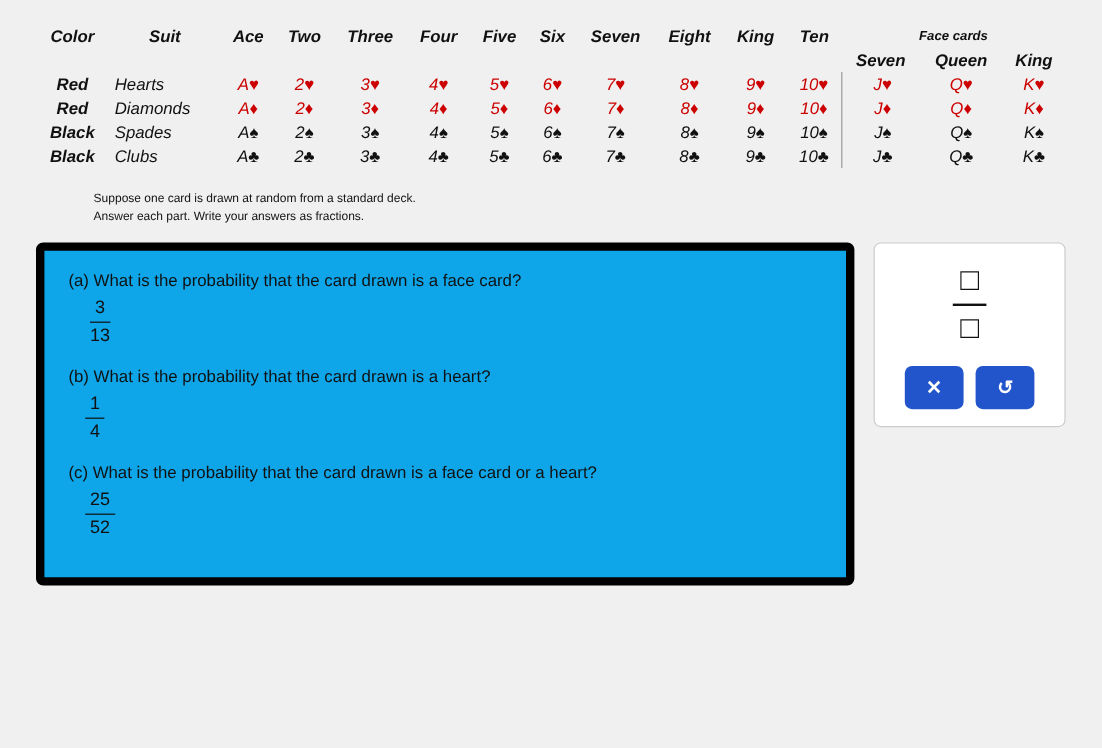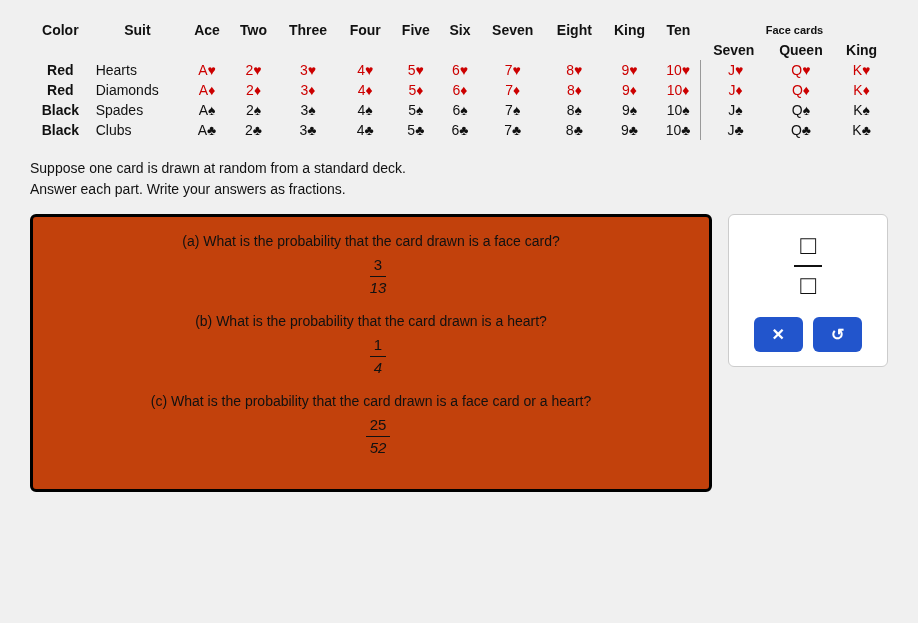--- a/index.html
+++ b/index.html
@@ -14,20 +14,21 @@
       font-size: 15px;
       color: #111;
     }
 
     
     .card-table {
       width: 100%;
       border-collapse: collapse;
       margin-bottom: 18px;
       font-size: 14px;
+      font-style: italic;
     }
     .card-table th, .card-table td {
       padding: 2px 5px;
       text-align: center;
       white-space: nowrap;
     }
     .card-table th {
       font-weight: bold;
     }
     .card-table td.label {
@@ -41,40 +42,40 @@
     .black-suit { color: #111; }
 
     .face-cards-header {
       text-align: center;
       font-weight: bold;
       font-size: 11px;
     }
 
     
     .problem-text {
-      font-size: 14px;
+      font-size: 10px;
       margin-bottom: 14px;
       line-height: 1.5;
+      margin-left: 48px;
     }
 
     .content-row {
       display: flex;
       flex-direction: row;
       gap: 16px;
       align-items: flex-start;
     }
 
     .question-box {
-      background: #c2410c;
-      border: 3px solid #000000;
+      background: #0ea5e9;
+      border: 7px solid #000000;
       border-radius: 6px;
       padding: 16px 20px;
       flex: 1;
       min-height: 240px;
-      text-align: center;
     }
 
     .question-item {
       margin-bottom: 16px;
     }
 
     .question-label {
       font-size: 14px;
       margin-bottom: 6px;
     }
@@ -87,21 +88,20 @@
       font-size: 15px;
     }
     .fraction .numerator {
       border-bottom: 1.5px solid #111;
       padding: 0 4px 1px 4px;
       line-height: 1.3;
     }
     .fraction .denominator {
       padding: 1px 4px 0 4px;
       line-height: 1.3;
-      font-style: italic;
     }
 
     
     .side-panel {
       background: white;
       border: 1px solid #ccc;
       border-radius: 6px;
       padding: 14px 16px;
       width: 160px;
       display: flex;

